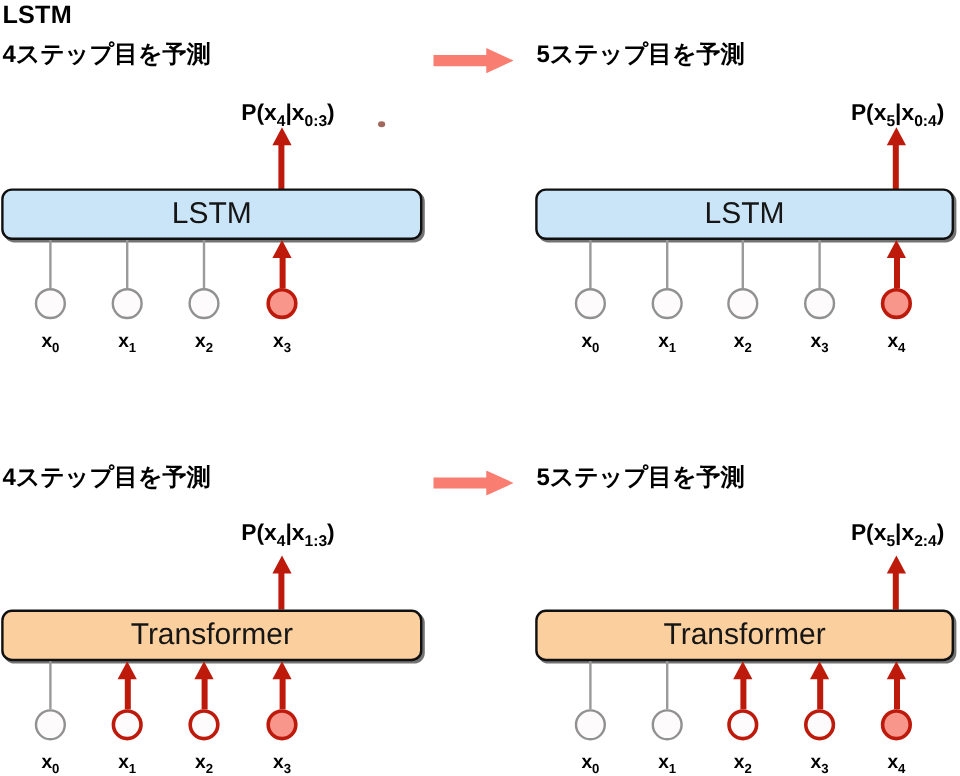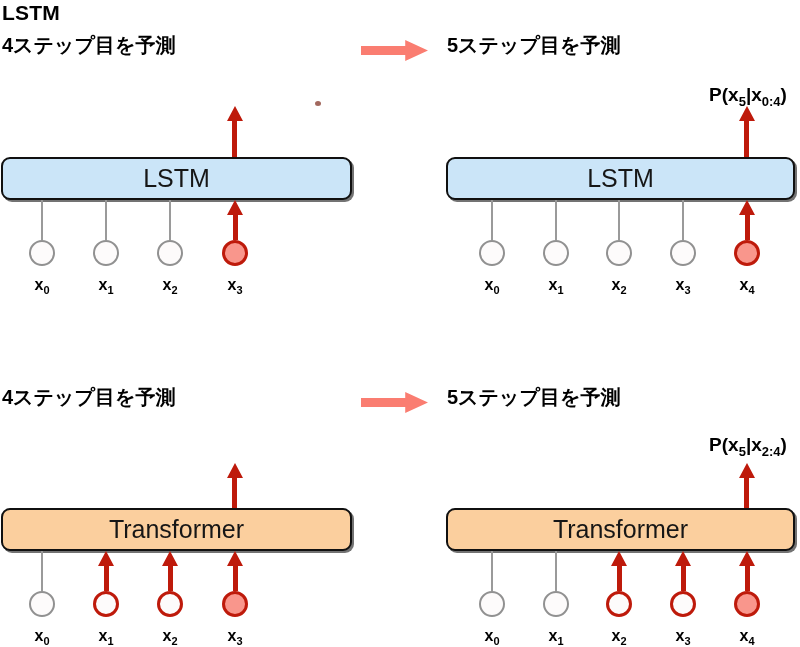--- a/index.html
+++ b/index.html
@@ -43,20 +43,23 @@
 
 <div class="stage">
 
   <div class="sec-title" style="left:2px;top:1px">LSTM</div>
   <div class="step-label" style="left:2px;top:32px">4ステップ目を予測</div>
   <div class="block-arrow" style="left:361px;top:40px"></div>
   <div class="step-label" style="left:447px;top:32px">5ステップ目を予測</div>
 
   <div class="stray" style="left:315px;top:101px"></div>
 
+  <div class="p-label" style="left:185px;top:84px;width:110px">
+    <span>P(x</span><sub>4</sub><span>|x</span><sub>0:3</sub><span>)</span>
+  </div>
   <div class="arr-head" style="left:227px;top:106px"></div>
   <div class="arr-line" style="left:232px;top:120px;height:38px"></div>
   <div class="model-box blue" style="left:1px;top:157px;width:351px">
     <span>LSTM</span>
   </div>
   <div id="inputs-0">
       <div class="conn-line" style="left: 41px; top: 200px; height: 40px;"></div>
       <div class="circle plain" style="left: 29px; top: 240px;"></div>
       <div class="in-label" style="left: 22px; top: 276px;"><span>x</span><sub>0</sub></div>
       <div class="conn-line" style="left: 105px; top: 200px; height: 40px;"></div>
@@ -95,20 +98,23 @@
       <div class="arr-head" style="left: 739px; top: 200px;"></div>
       <div class="arr-line" style="left: 745px; top: 213px; height: 27px;"></div>
       <div class="circle newest" style="left: 734px; top: 240px;"></div>
       <div class="in-label" style="left: 727px; top: 276px;"><span>x</span><sub>4</sub></div>
     </div>
 
   <div class="step-label" style="left:2px;top:384px">4ステップ目を予測</div>
   <div class="block-arrow" style="left:361px;top:392px"></div>
   <div class="step-label" style="left:447px;top:384px">5ステップ目を予測</div>
 
+  <div class="p-label" style="left:185px;top:434px;width:110px">
+    <span>P(x</span><sub>4</sub><span>|x</span><sub>1:3</sub><span>)</span>
+  </div>
   <div class="arr-head" style="left:227px;top:463px"></div>
   <div class="arr-line" style="left:232px;top:477px;height:31px"></div>
   <div class="model-box peach" style="left:1px;top:508px;width:351px">
     <span>Transformer</span>
   </div>
   <div id="inputs-2">
       <div class="conn-line" style="left: 41px; top: 551px; height: 40px;"></div>
       <div class="circle plain" style="left: 29px; top: 591px;"></div>
       <div class="in-label" style="left: 22px; top: 627px;"><span>x</span><sub>0</sub></div>
       <div class="arr-head" style="left: 98px; top: 551px;"></div>

